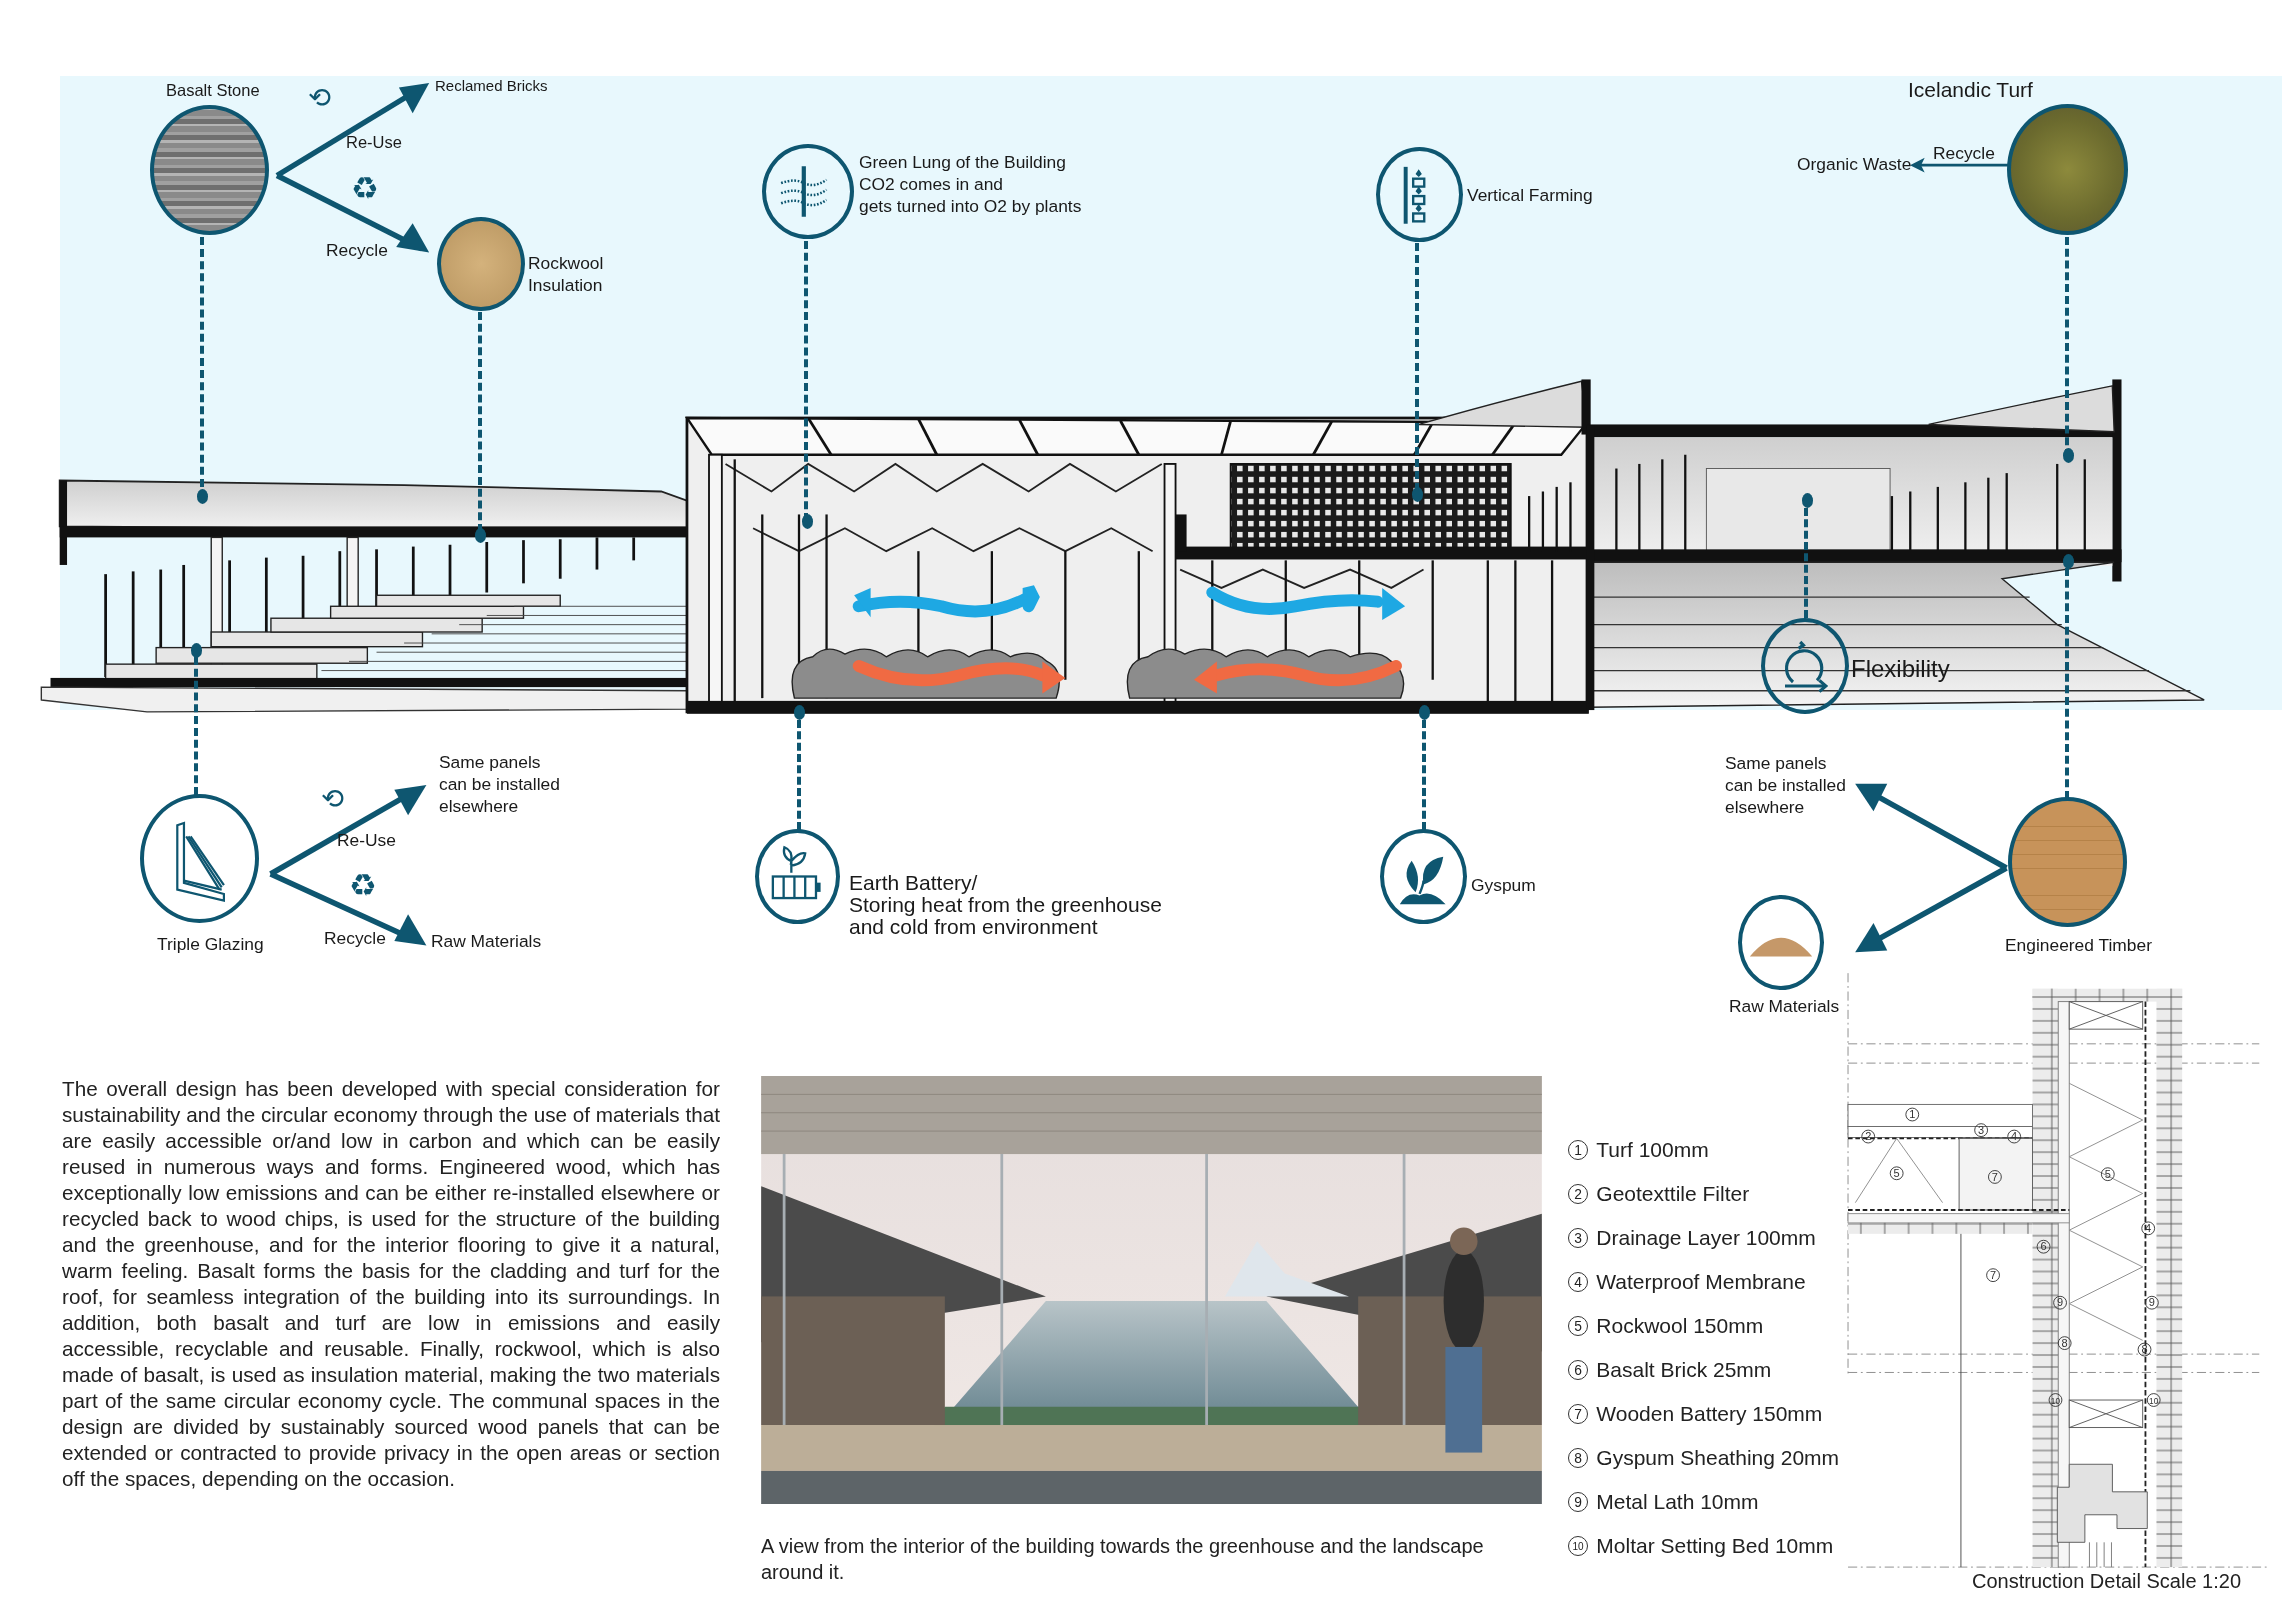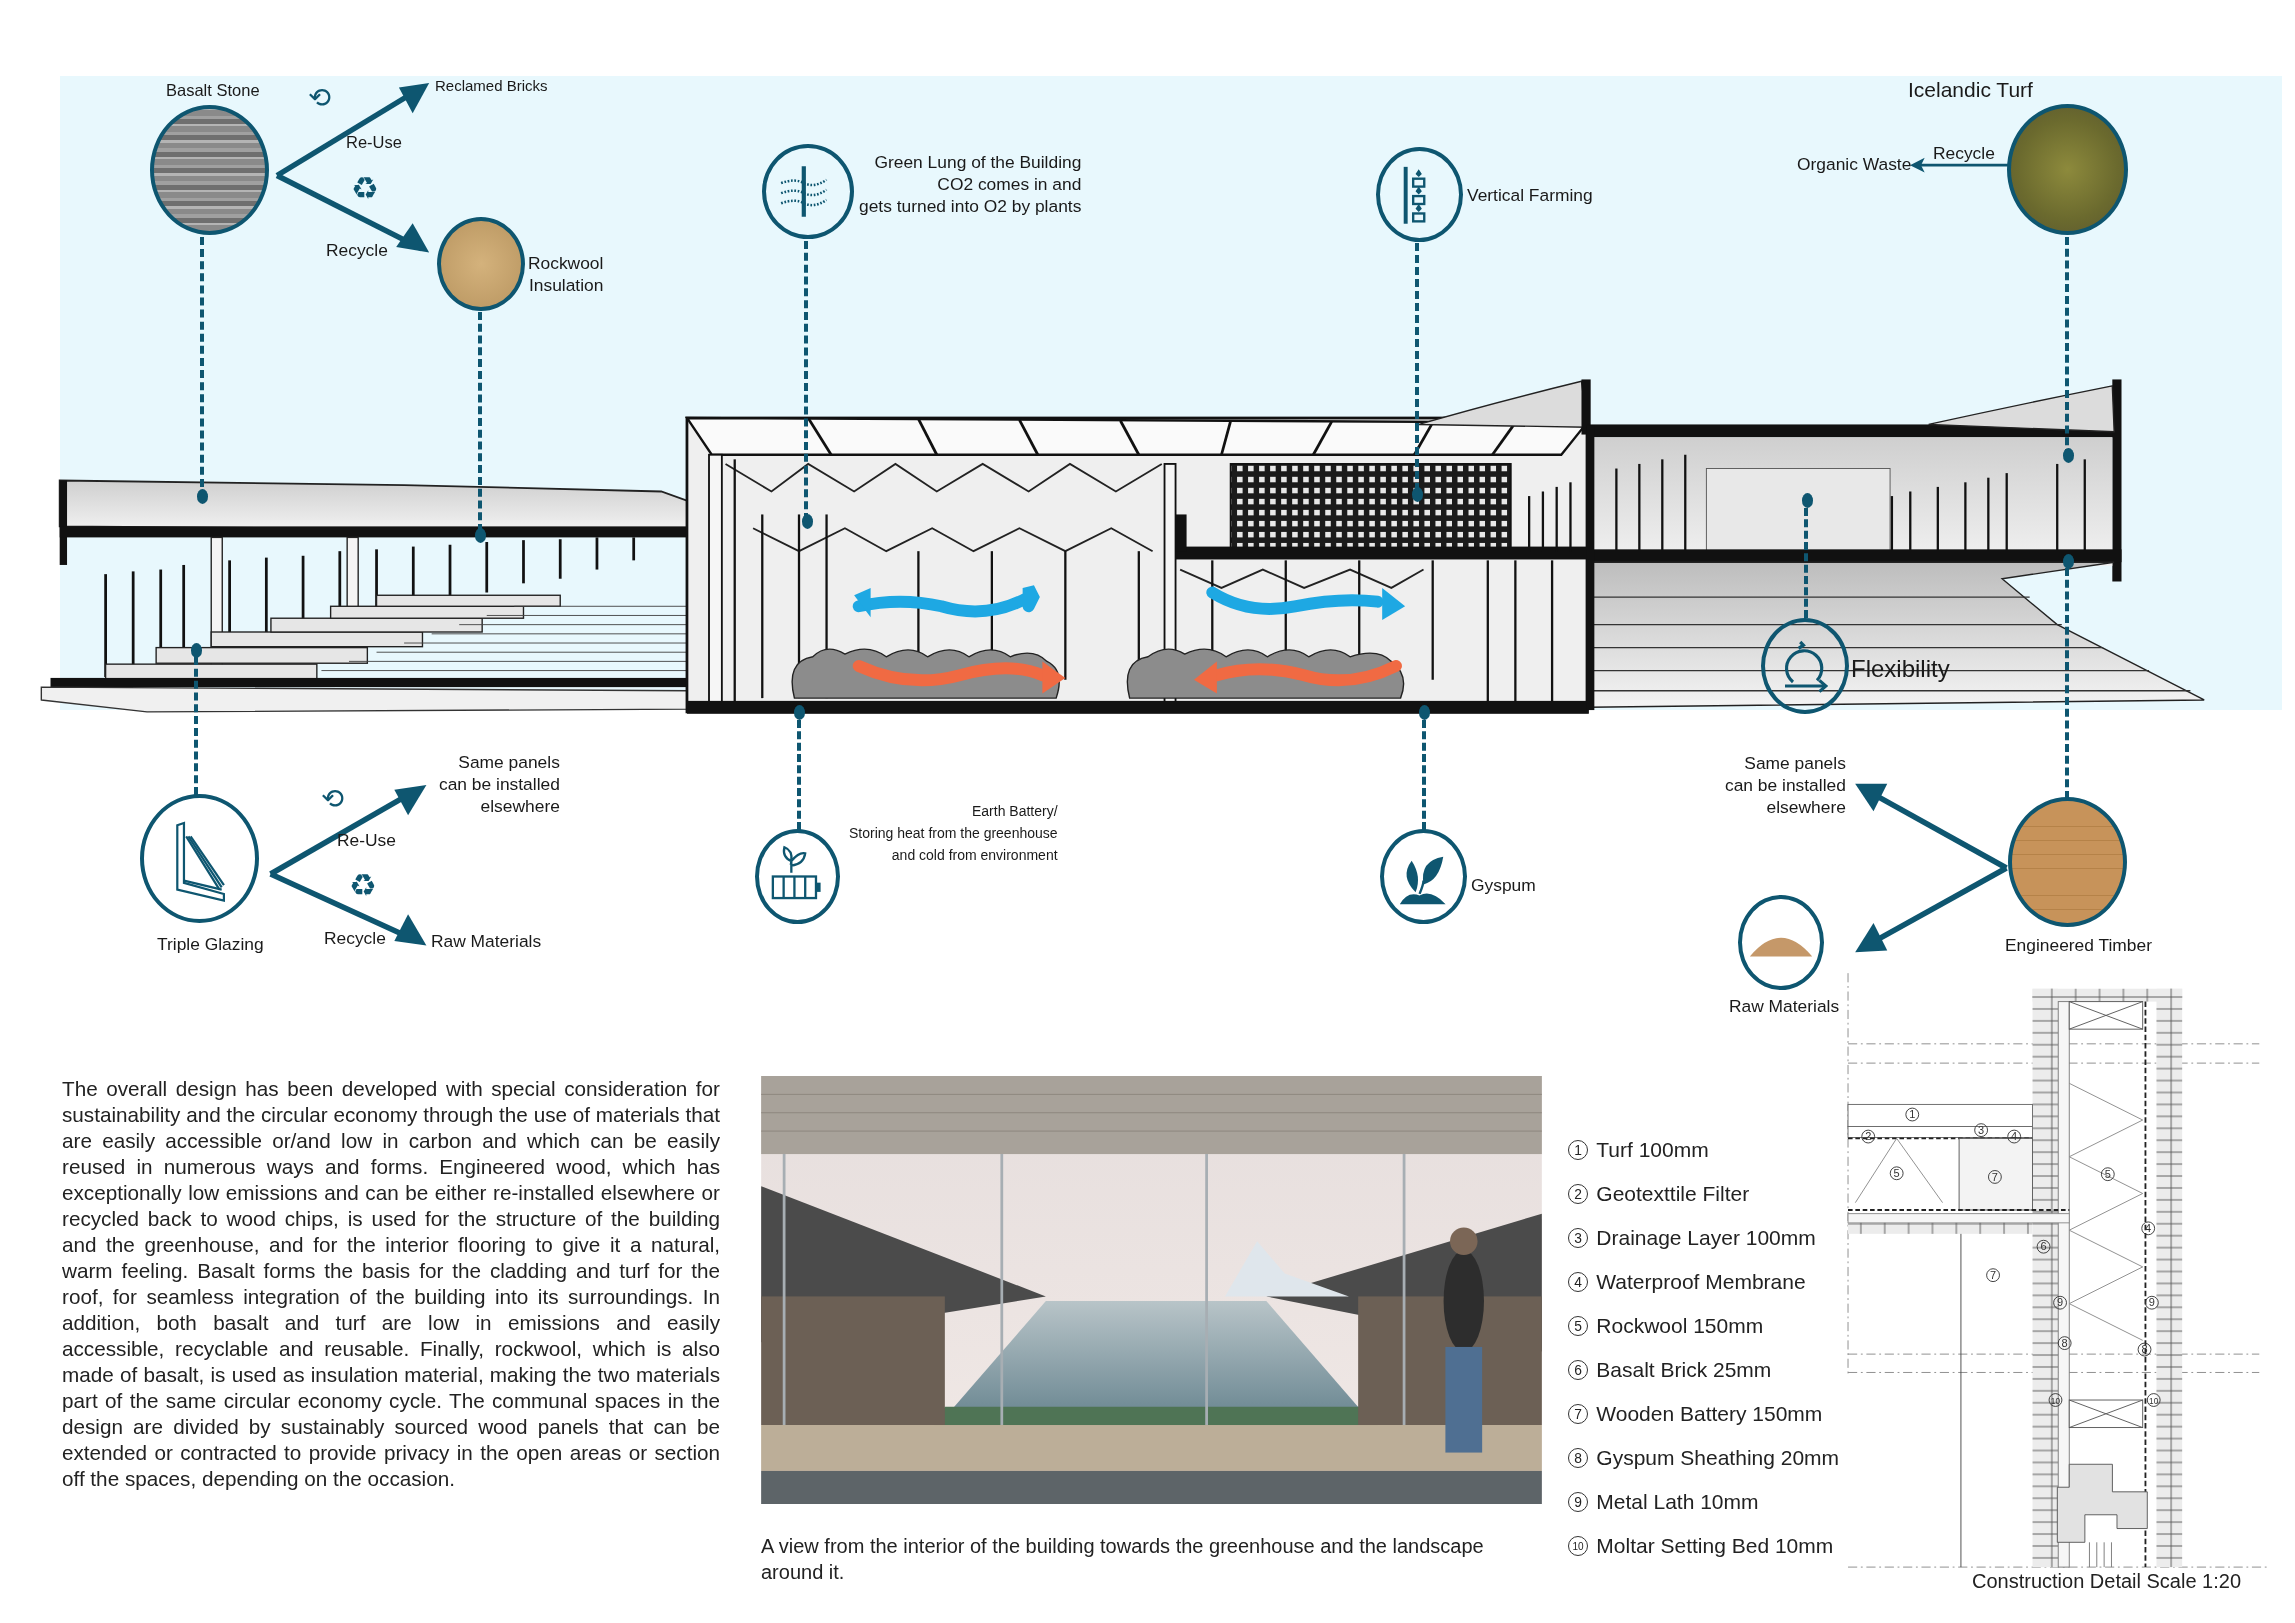--- a/index.html
+++ b/index.html
@@ -1,19 +1,19 @@
 <!DOCTYPE html>
 <html style="font-size:14.7px"><head>
 <meta charset="utf-8">
 <style>
   html,body{margin:0;padding:0;background:#ffffff;}
   body{width:2296px;height:1624px;position:relative;overflow:hidden;font-family:"Liberation Sans",sans-serif;color:#1a1a1a;}
   .abs{position:absolute;}
   .sky{position:absolute;left:60px;top:76px;width:2222px;height:634px;background:#e8f8fd;}
-  .lbl{position:absolute;font-size:17.4px;line-height:22px;color:#1a1a1a;white-space:nowrap;text-align:right;}
+  .lbl{position:absolute;font-size:17.4px;line-height:22px;color:#1a1a1a;white-space:nowrap;}
   .lbl-multi{white-space:pre-line;}
   .dash{position:absolute;width:0;border-left:4.6px dashed #0e5670;}
   .dot{position:absolute;width:11px;height:14.7px;border-radius:50%;background:#0e5670;}
   .ring{position:absolute;border:4.6px solid #0e5670;border-radius:50%;box-sizing:border-box;overflow:hidden;}
   .ring svg{position:absolute;left:0;top:0;width:100%;height:100%;}
   .body-text{position:absolute;left:62px;top:1076px;width:658px;font-size:20.7px;line-height:26px;text-align:justify;color:#222;}
   .caption{position:absolute;left:761px;top:1533px;width:790px;font-size:20px;line-height:26px;color:#222;}
   .legend{position:absolute;left:1568px;top:1128px;}
   .legend-item{display:flex;align-items:center;height:44px;font-size:21px;color:#222;}
   .legend-num{display:inline-flex;align-items:center;justify-content:center;width:20px;height:20px;border:1.4px solid #333;border-radius:50%;font-size:13.8px;margin-right:8.3px;box-sizing:border-box;}
@@ -254,21 +254,21 @@
 <div class="ring" style="left:755px;top:829px;width:85px;height:95px">
   <svg viewBox="0 0 100 100">
     <path d="M42 45 L42 30 Q30 25 33 12 Q44 16 42 30 Q52 18 60 20 Q58 34 42 36" fill="none" stroke="#0e5670" stroke-width="3"></path>
     <rect x="18" y="50" width="56" height="28" fill="none" stroke="#0e5670" stroke-width="3"></rect>
     <rect x="74" y="58" width="6" height="12" fill="#0e5670"></rect>
     <line x1="32" y1="50" x2="32" y2="78" stroke="#0e5670" stroke-width="3"></line>
     <line x1="46" y1="50" x2="46" y2="78" stroke="#0e5670" stroke-width="3"></line>
     <line x1="60" y1="50" x2="60" y2="78" stroke="#0e5670" stroke-width="3"></line>
   </svg>
 </div>
-<div class="lbl lbl-multi" style="left:849px;top:800px;font-size:14px">Earth Battery/
+<div class="lbl lbl-multi" style="left:849px;top:872px;font-size:21px">Earth Battery/
 Storing heat from the greenhouse
 and cold from environment</div>
 
 <div class="dot" style="left:1419px;top:705px"></div>
 <div class="dash" style="left:1422px;top:720px;height:110px"></div>
 <div class="ring" style="left:1380px;top:829px;width:87px;height:95px">
   <svg viewBox="0 0 100 100">
     <path d="M35 30 Q20 50 40 70 Q48 50 35 30 Z" fill="#0e5670"></path>
     <path d="M75 25 Q45 30 50 60 Q70 55 75 25 Z" fill="#0e5670"></path>
     <path d="M45 72 Q50 60 50 55" stroke="#0e5670" stroke-width="3" fill="none"></path>

